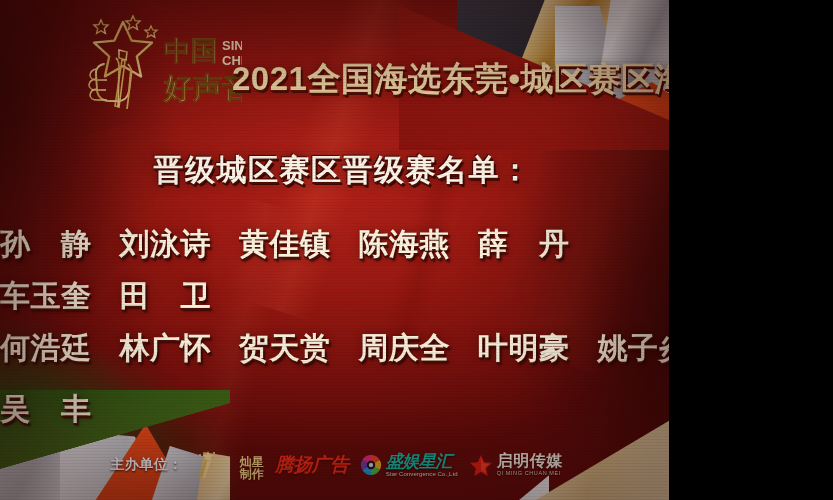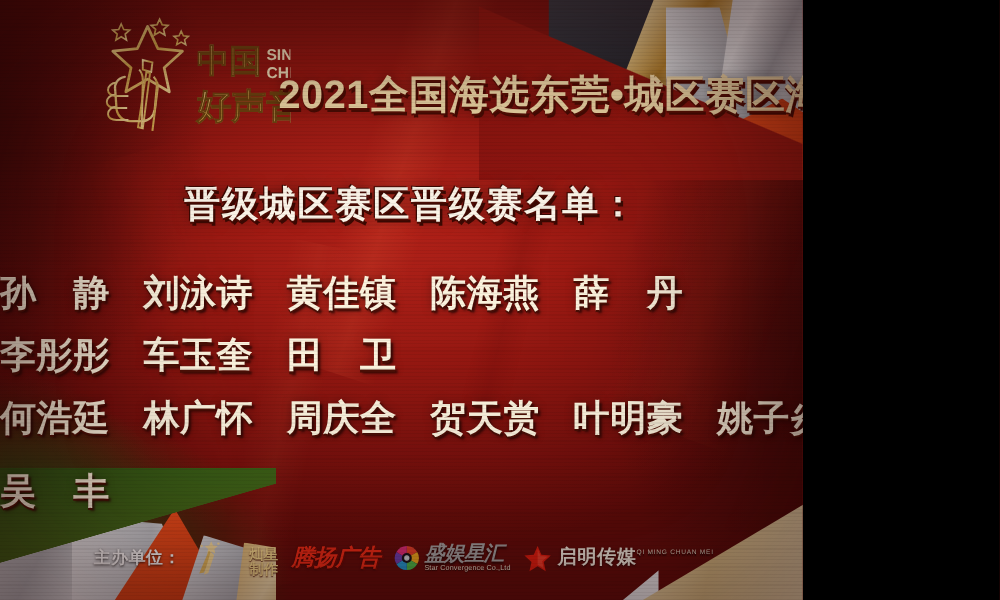--- a/index.html
+++ b/index.html
@@ -139,28 +139,28 @@
     text-shadow:0 1px 1px rgba(60,10,0,.9);
   }
   .sp-tengyang{
     font-size:19px;font-weight:700;font-style:italic;letter-spacing:-.5px;
     color:#ef2b16;
     text-shadow:0 1px 2px rgba(0,0,0,.65), 1px 1px 0 #8c0c04;
   }
   .sy-wrap{display:flex;flex-direction:column;align-items:flex-start;line-height:1;}
   .sp-shengyu{
     font-size:17px;font-weight:700;font-style:italic;letter-spacing:-.5px;
-    color:#a3a3a3;
+    color:#14b8a6;
     text-shadow:0 1px 2px rgba(0,0,0,.7);
   }
   .sp-shengyu-en{
     font-size:6px;color:#e6ddcb;letter-spacing:.1px;margin-top:1px;
     text-shadow:0 1px 1px rgba(0,0,0,.8);
   }
-  .qm-wrap{display:flex;flex-direction:row;align-items:flex-start;line-height:1;}
+  .qm-wrap{display:flex;flex-direction:column;align-items:flex-start;line-height:1;}
   .sp-qiming{
     font-size:16px;font-weight:700;color:#f2ece0;letter-spacing:.5px;
     text-shadow:0 1px 2px rgba(0,0,0,.7);
   }
   .sp-qiming-en{
     font-size:5.5px;color:#ddd3c2;letter-spacing:.6px;margin-top:2px;
     text-shadow:0 1px 1px rgba(0,0,0,.8);
   }
 </style>
 </head>
@@ -245,29 +245,28 @@
 
   <div class="names">
     <div class="name-row">
       <span class="name">孙　静</span>
       <span class="name">刘泳诗</span>
       <span class="name">黄佳镇</span>
       <span class="name">陈海燕</span>
       <span class="name">薛　丹</span>
     </div>
     <div class="name-row">
-      <span class="name">李彤彤</span>
       <span class="name">车玉奎</span>
       <span class="name">田　卫</span>
     </div>
     <div class="name-row">
       <span class="name">何浩廷</span>
       <span class="name">林广怀</span>
+      <span class="name">贺天赏</span>
       <span class="name">周庆全</span>
-      <span class="name">贺天赏</span>
       <span class="name">叶明豪</span>
       <span class="name">姚子炎</span>
     </div>
     <div class="name-row last">
       <span class="name">吴　丰</span>
     </div>
   </div>
 
   <div class="sponsors">
     <span class="sp-label">主办单位：</span>

